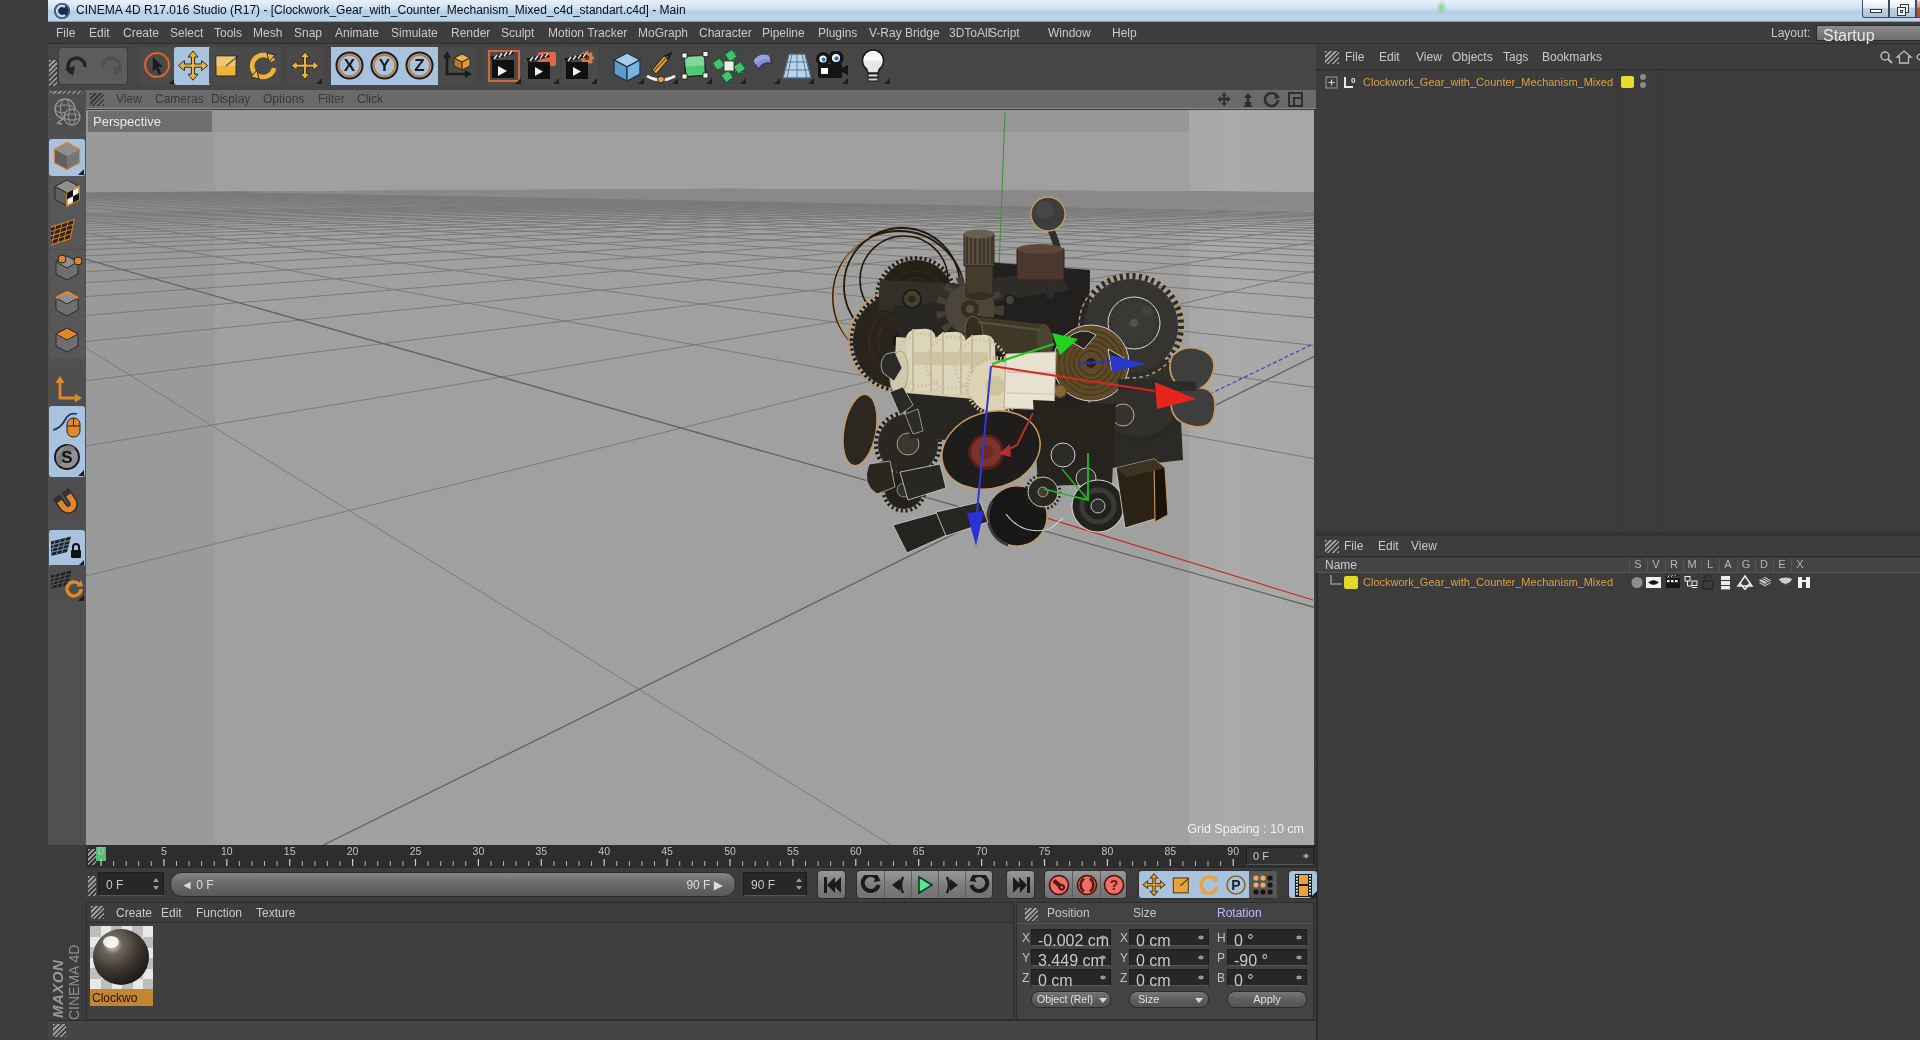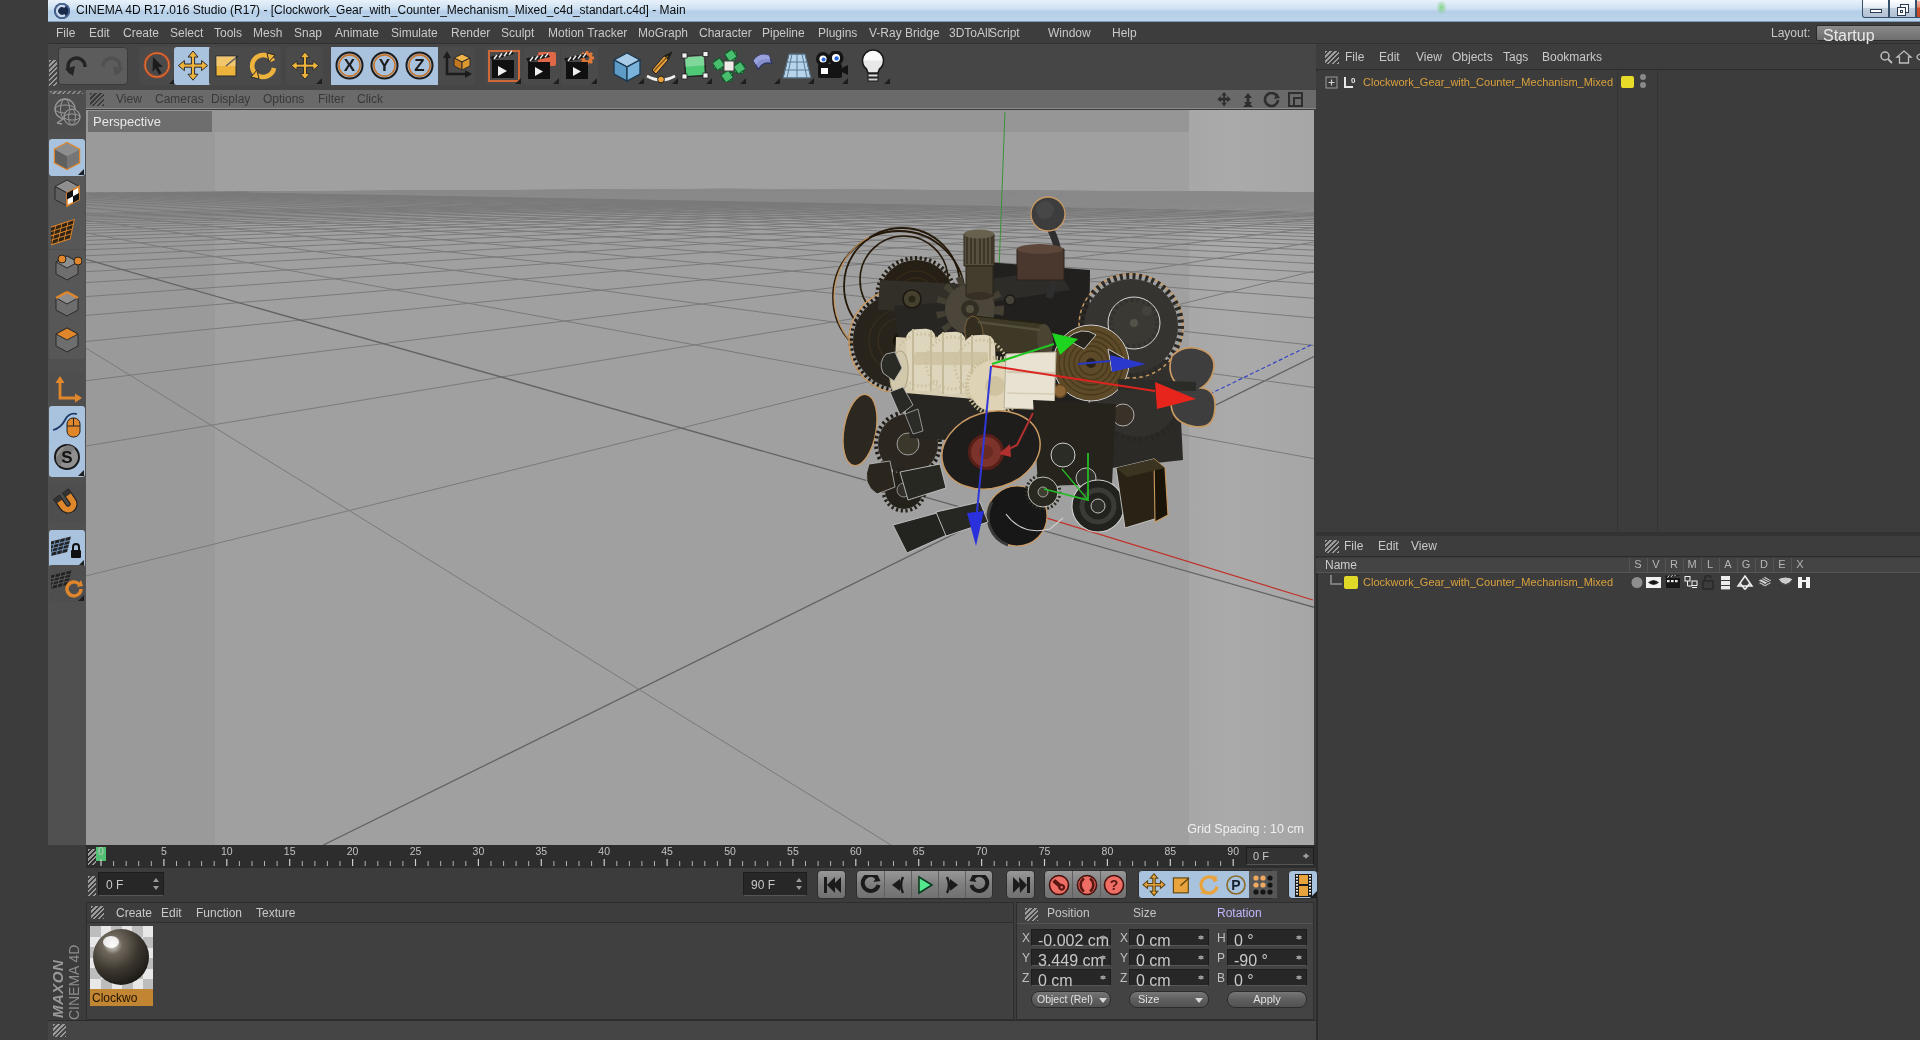--- a/index.html
+++ b/index.html
@@ -1045,20 +1045,24 @@
       <span style="position:absolute;left:6px;top:2px;">0 F</span>
         <span class="spin"></span>
     </div>
   </div>
   <div id="transrow" class="abs">
     <div class="grip" style="left:2px;top:8px;width:8px;height:20px"></div>
     <div class="fld" style="left:12px;top:4px;width:66px;height:24px;font-size:12px;">
       <span style="position:absolute;left:7px;top:5px;">0 F</span>
         <span class="spin"></span>
     </div>
+    <div class="abs" style="left:84px;top:4px;width:566px;height:25px;border-radius:12px;background:linear-gradient(#868686,#6a6a6a 45%,#585858);border:1px solid #2c2c2c;">
+      <span class="abs" style="left:10px;top:5px;font-size:12px;color:#dadada;">◄ 0 F</span>
+      <span class="abs" style="right:12px;top:5px;font-size:12px;color:#dadada;">90 F ▶</span>
+    </div>
     <div class="fld" style="left:657px;top:4px;width:64px;height:24px;font-size:12px;">
       <span style="position:absolute;left:7px;top:5px;">90 F</span>
         <span class="spin"></span>
     </div>
     <div class="tpbtn" style="left:731px">
       <svg class="abs" style="left:5px;top:5px" width="19" height="18" viewBox="0 0 19 18">
         <rect x="1" y="1" width="3" height="16" fill="#1b1b1b"></rect>
         <path d="M12 1 L4 9 l8 8 z" fill="#1b1b1b"></path>
         <path d="M18 1 L10 9 l8 8 z" fill="#1b1b1b"></path>
       </svg>

